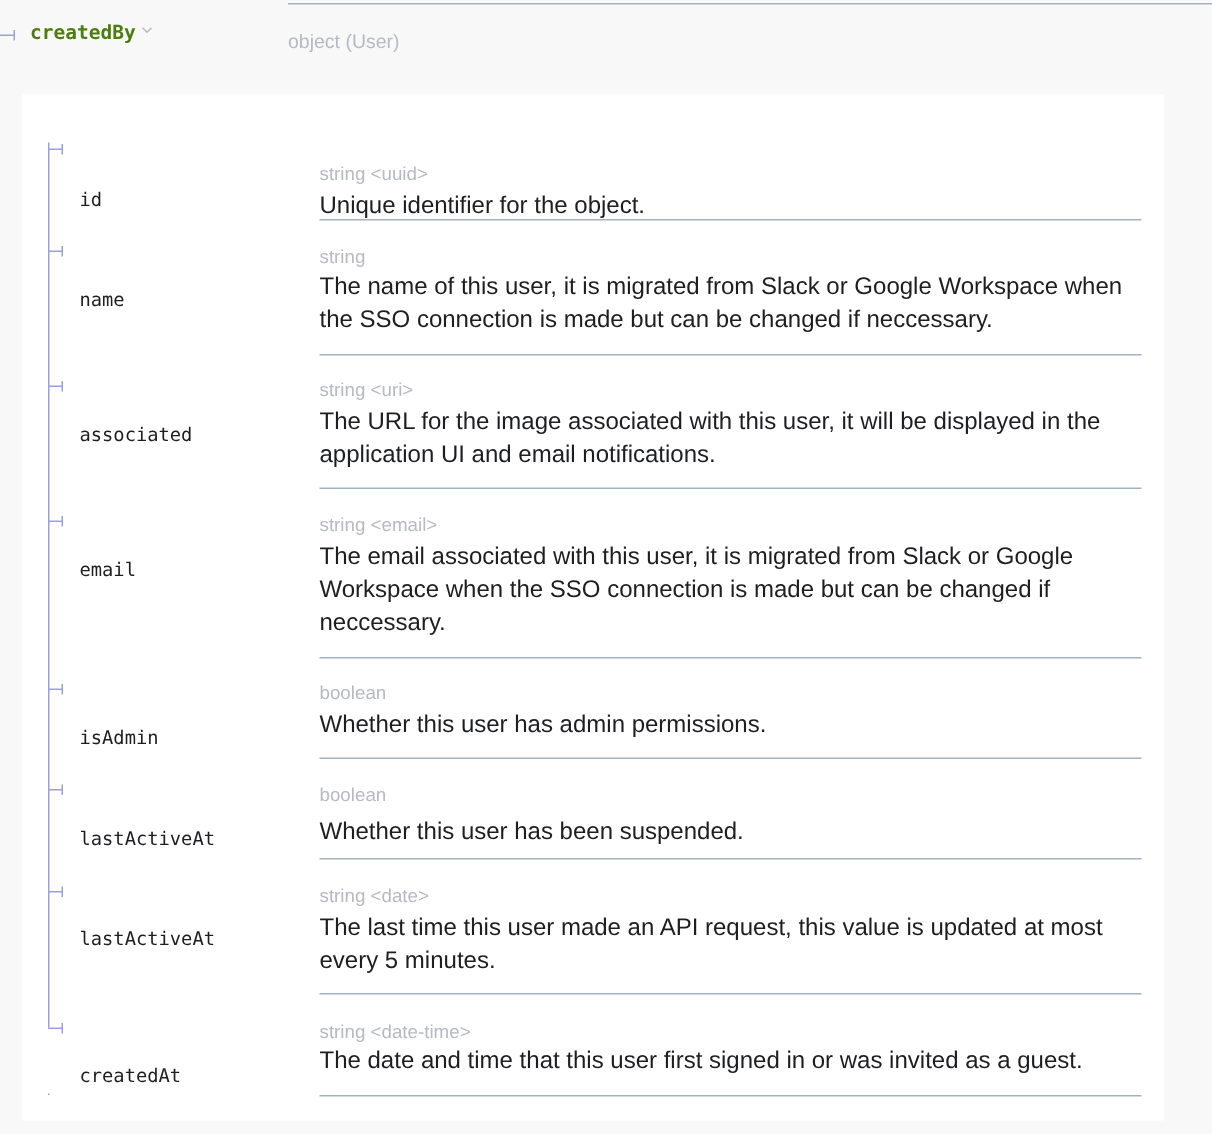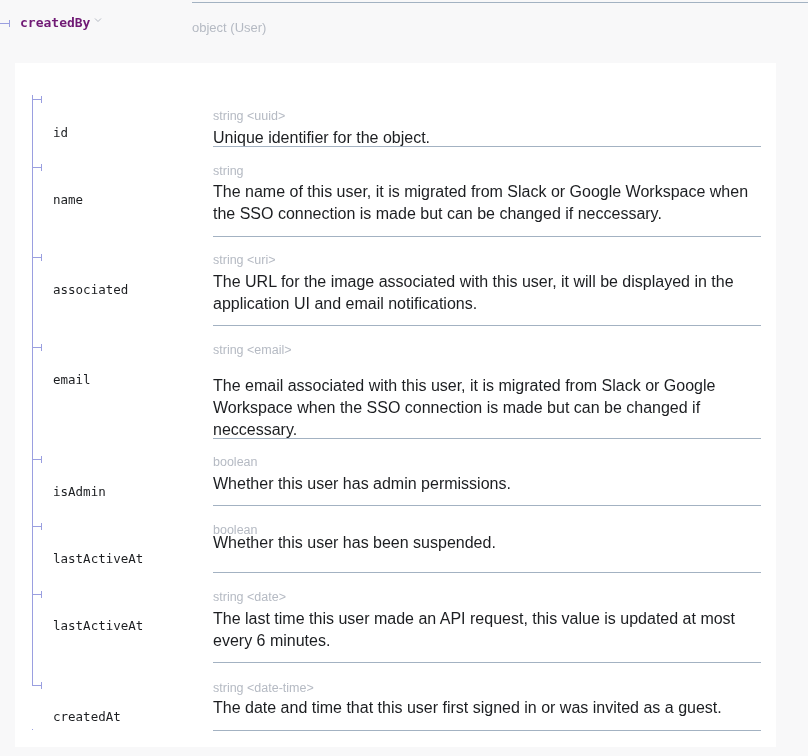--- a/index.html
+++ b/index.html
@@ -1,21 +1,21 @@
 <!DOCTYPE html>
 <html><head>
 <meta charset="utf-8">
 <style>
   html, body { margin:0; padding:0; }
   body { width:808px; height:756px; background:#f8f8f9; position:relative; overflow:hidden; font-family:"Liberation Sans", sans-serif; }
   .top-line { position:absolute; left:192px; top:2px; width:616px; height:1px; background:#a3b2c2; }
   .parent-row { position:absolute; left:0; top:14px; height:24px; width:808px; }
   .parent-tick { position:absolute; left:0; top:9px; width:10px; height:1px; background:#9a9fe0; }
   .parent-tick:after { content:""; position:absolute; right:0; top:-3px; width:1px; height:7px; background:#9a9fe0; }
-  .parent-name { position:absolute; left:20px; top:1px; font-family:"DejaVu Sans Mono", monospace; font-weight:bold; font-size:13px; color:#701a75; }
+  .parent-name { position:absolute; left:20px; top:1px; font-family:"DejaVu Sans Mono", monospace; font-weight:bold; font-size:13px; color:#4d7c0f; }
   .chev { position:absolute; left:94px; top:2px; width:8px; height:8px; }
   .parent-type { position:absolute; left:192px; top:6px; font-size:13px; color:#b5bac3; }
   .panel { position:absolute; left:15px; top:63px; width:761px; height:684px; background:#ffffff; }
   .vline { position:absolute; left:32px; top:95px; width:1px; height:590px; background:#9a9fe0; }
   .vline-end { position:absolute; left:32px; top:729px; width:1px; height:1px; background:#9a9fe0; }
   .row { position:absolute; left:0; width:808px; }
   .tick { position:absolute; left:32px; width:10px; height:1px; background:#9a9fe0; }
   .tick:after { content:""; position:absolute; right:0; top:-3px; width:1px; height:7px; background:#9a9fe0; }
   .prop-name { position:absolute; left:53px; font-family:"DejaVu Sans Mono", monospace; font-size:12.5px; color:#1c1e21;margin-top:32px; }
   .prop-type { position:absolute; left:213px; font-size:12.5px; color:#b5bac3; }
@@ -61,45 +61,45 @@
   <span class="prop-name" style="top:1px">associated</span>
   <span class="prop-type" style="top:4px">string &lt;uri&gt;</span>
   <span class="prop-desc" style="top:22px">The URL for the image associated with this user, it will be displayed in the application UI and email notifications.</span>
   <span class="sep" style="top:76px"></span>
 </div>
 
 <div class="row" style="top:339px">
   <span class="tick" style="top:8px"></span>
   <span class="prop-name" style="top:1px">email</span>
   <span class="prop-type" style="top:4px">string &lt;email&gt;</span>
-  <span class="prop-desc" style="top:36px">The email associated with this user, it is migrated from Slack or Google Workspace when the SSO connection is made but can be changed if neccessary.</span>
+  <span class="prop-desc" style="top:22px">The email associated with this user, it is migrated from Slack or Google Workspace when the SSO connection is made but can be changed if neccessary.</span>
   <span class="sep" style="top:99px"></span>
 </div>
 
 <div class="row" style="top:451px">
   <span class="tick" style="top:8px"></span>
   <span class="prop-name" style="top:1px">isAdmin</span>
   <span class="prop-type" style="top:4px">boolean</span>
   <span class="prop-desc" style="top:22px">Whether this user has admin permissions.</span>
   <span class="sep" style="top:54px"></span>
 </div>
 
 <div class="row" style="top:518px">
   <span class="tick" style="top:8px"></span>
   <span class="prop-name" style="top:1px">lastActiveAt</span>
   <span class="prop-type" style="top:5px">boolean</span>
-  <span class="prop-desc" style="top:14px">Whether this user has been suspended.</span>
+  <span class="prop-desc" style="top:26px">Whether this user has been suspended.</span>
   <span class="sep" style="top:54px"></span>
 </div>
 
 <div class="row" style="top:586px">
   <span class="tick" style="top:8px"></span>
   <span class="prop-name" style="top:0px">lastActiveAt</span>
   <span class="prop-type" style="top:4px">string &lt;date&gt;</span>
-  <span class="prop-desc" style="top:22px">The last time this user made an API request, this value is updated at most every 6 minutes.</span>
+  <span class="prop-desc" style="top:22px">The last time this user made an API request, this value is updated at most every 5 minutes.</span>
   <span class="sep" style="top:76px"></span>
 </div>
 
 <div class="row" style="top:676px">
   <span class="tick" style="top:9px"></span>
   <span class="prop-name" style="top:1px">createdAt</span>
   <span class="prop-type" style="top:5px">string &lt;date-time&gt;</span>
   <span class="prop-desc" style="top:21px">The date and time that this user first signed in or was invited as a guest.</span>
   <span class="sep" style="top:54px"></span>
 </div>

